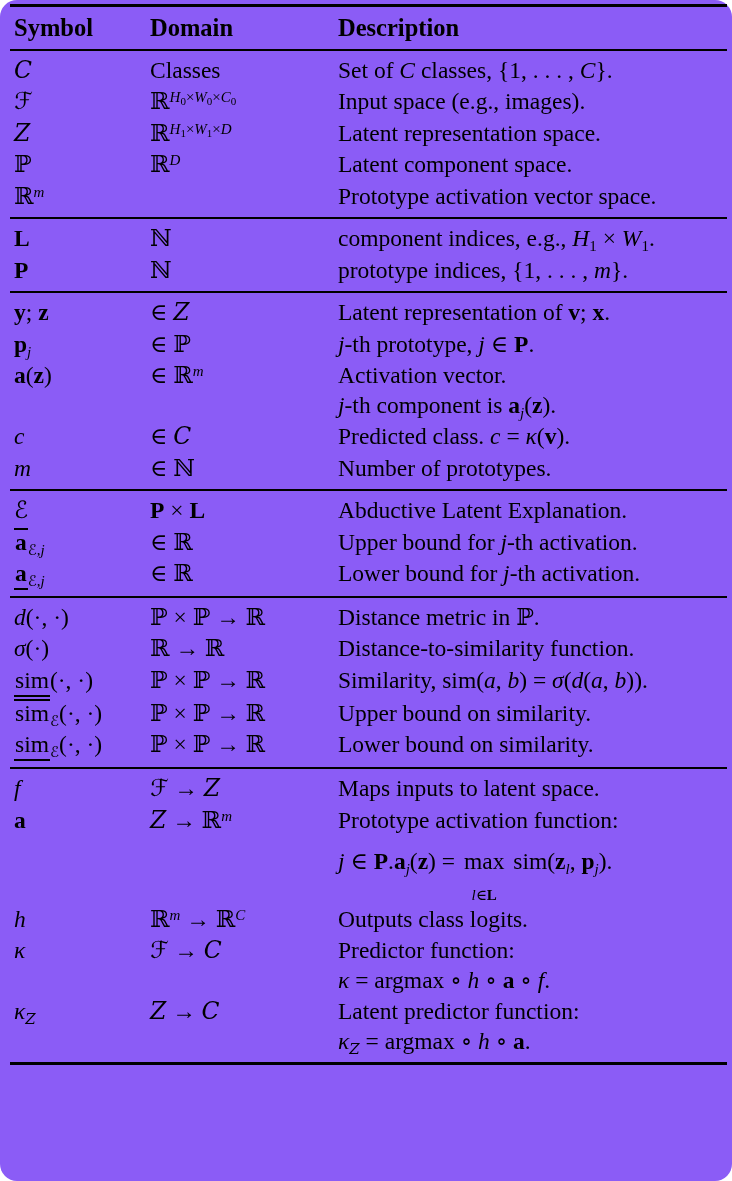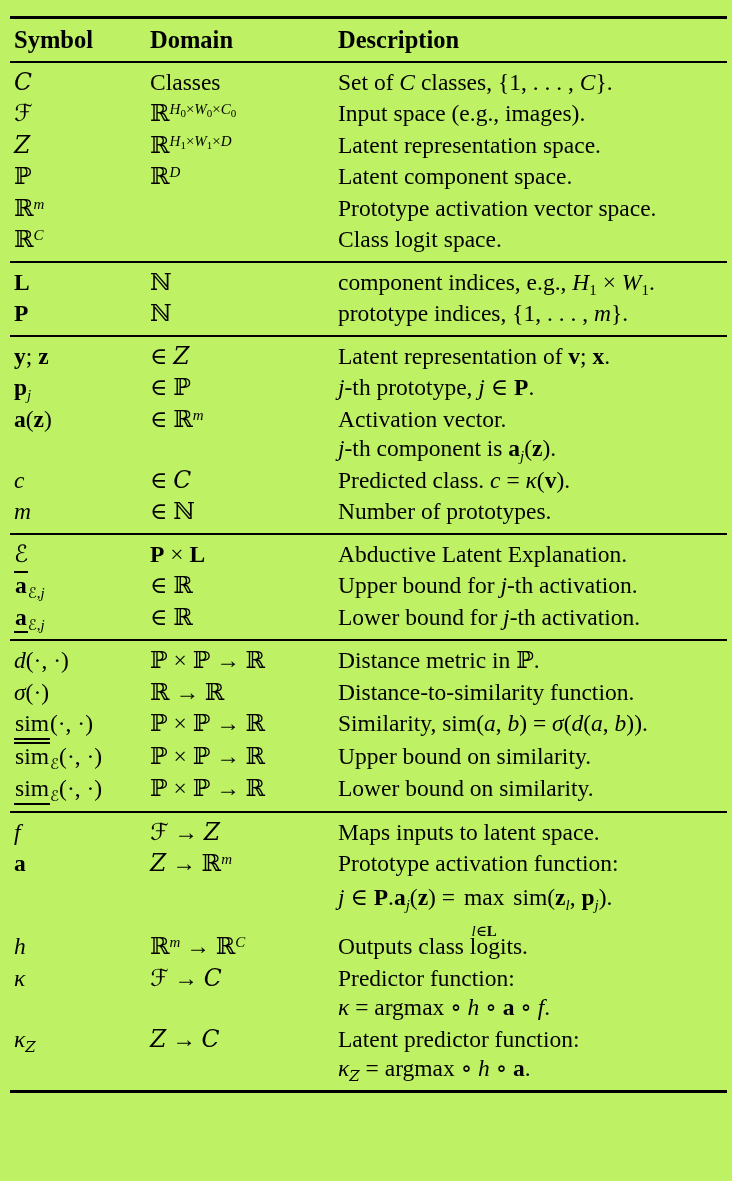--- a/index.html
+++ b/index.html
@@ -6,24 +6,25 @@
     margin: 0; padding: 0;
     background: #ffffff;
   }
   body {
     width: 732px; height: 1181px;
     overflow: hidden;
   }
   .page {
     width: 732px; height: 1181px;
     box-sizing: border-box;
-    padding-top: 16px;
-    background: #bef264;
+    padding-top: 4px;
+    background: #8b5cf6;
     font-family: "Liberation Serif", "DejaVu Serif", "DejaVu Sans", serif;
     color: #000000;
+    border-radius: 17px;
   }
   table.notation {
     border-collapse: collapse;
     table-layout: fixed;
     width: 717px;
     margin-left: 10px;
     font-size: 23.5px;
     line-height: 29.5px;
     color: #000;
   }
@@ -61,21 +62,21 @@
 
   
   .cal { font-style: italic; font-family: "DejaVu Serif", serif; }
   .scr { font-family: "DejaVu Serif", "DejaVu Sans", serif; }
 
   
   .ov { display: inline-block; line-height: 1.02em; border-top: 2px solid #000; padding: 1px 1px 0 1px; }
   .un { display: inline-block; line-height: 1.02em; border-bottom: 2px solid #000; padding: 0 1px 2px 1px; }
 
   
-  .mx  { display: inline-block; position: relative; margin: 4px 3px; }
+  .mx  { display: inline-block; position: relative; margin: 12px 3px; }
   .mxb {
     position: absolute; top: 41px; left: 50%;
     transform: translateX(-50%);
     font-size: 15px; line-height: 15px; white-space: nowrap;
   }
   tr.row-max td { padding-bottom: 15px; }
 
   
   .ind { display: inline-block; }
 </style>
@@ -115,25 +116,20 @@
         <tr>
           <td>ℙ</td>
           <td>ℝ<sup><i>D</i></sup></td>
           <td>Latent component space.</td>
         </tr>
         <tr>
           <td>ℝ<sup><i>m</i></sup></td>
           <td></td>
           <td>Prototype activation vector space.</td>
         </tr>
-        <tr>
-          <td>ℝ<sup><i>C</i></sup></td>
-          <td></td>
-          <td>Class logit space.</td>
-        </tr>
       </tbody>
       <tbody class="section">
         <tr>
           <td><b>L</b></td>
           <td>ℕ</td>
           <td>component indices, e.g., <i>H</i><sub>1</sub> × <i>W</i><sub>1</sub>.</td>
         </tr>
         <tr>
           <td><b>P</b></td>
           <td>ℕ</td>

